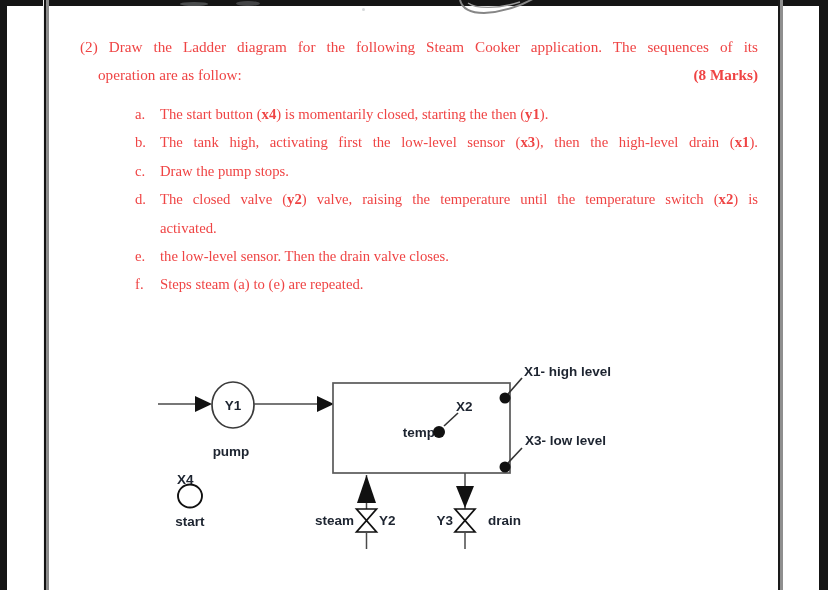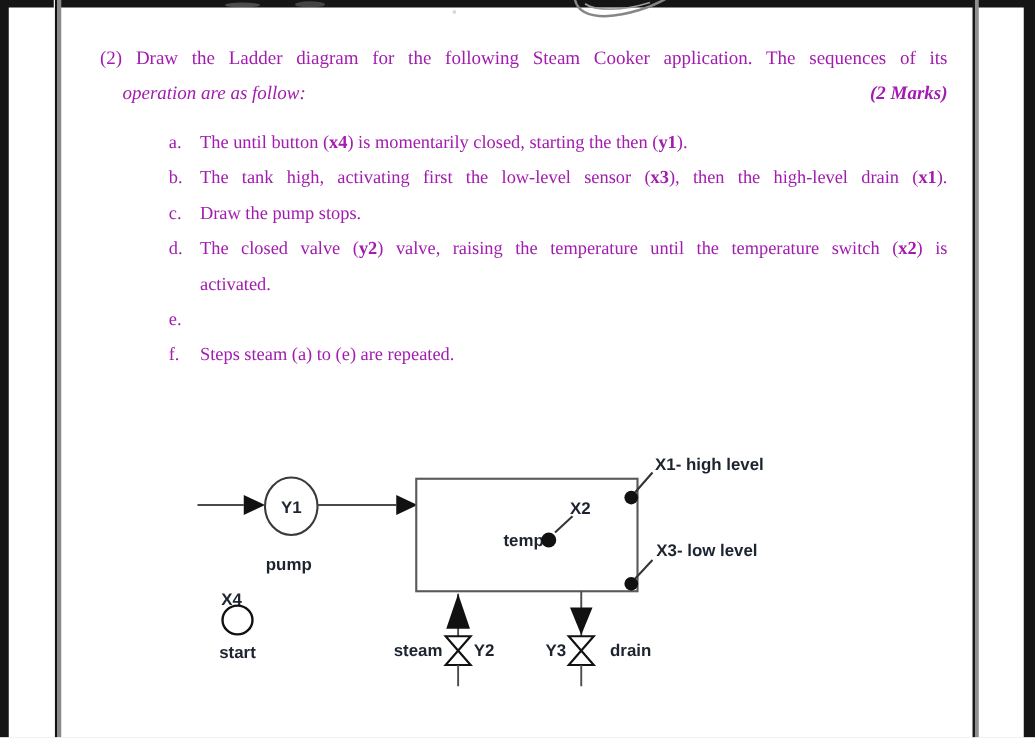--- a/index.html
+++ b/index.html
@@ -1,33 +1,33 @@
 <!DOCTYPE html>
 <html><head>
 <meta charset="utf-8">
 <style>
   html,body{margin:0;padding:0;background:#e9e9e9;}
   .stage{
     position:relative;width:828px;height:590px;background:#ffffff;
-    overflow:hidden;font-family:"Liberation Serif", serif;color:#a21caf;
+    overflow:hidden;font-family:"Liberation Serif", serif;color:#ef4444;
   }
   
   .bar-top{position:absolute;left:0;top:0;width:828px;height:6px;background:#151515;}
   .bar-left{position:absolute;left:0;top:0;width:7px;height:590px;background:#151515;}
   .bar-right{position:absolute;left:819px;top:0;width:9px;height:590px;background:#151515;}
   .rule-left{position:absolute;left:43px;top:0;width:6px;height:590px;
     background:linear-gradient(90deg,#f0f0f0 0 1px,#121212 1px 3px,#8a8a8a 3px 6px);}
   .rule-right{position:absolute;left:778px;top:0;width:5px;height:590px;
     background:linear-gradient(90deg,#1a1a1a 0 2px,#8f8f8f 2px 5px);}
   
   .smudge{position:absolute;background:#aeb4b8;border-radius:50%;}
   
   .heading{position:absolute;left:80px;top:33px;width:678px;font-size:15.2px;line-height:28px;}
   .h-line1{text-align:justify;text-align-last:justify;overflow:hidden;height:28px;}
-  .h-line2{display:flex;justify-content:space-between;padding-left:18px;height:28px;font-style:italic;}
+  .h-line2{display:flex;justify-content:space-between;padding-left:18px;height:28px;}
   .marks{font-weight:bold;}
   
   .seq-list{position:absolute;left:135px;top:100px;width:623px;font-size:14.7px;}
   .li{display:flex;line-height:28.4px;}
   .li-label{width:25px;flex:none;}
   .li-lines{flex:1;min-width:0;}
   .line{height:28.4px;line-height:28.4px;overflow:hidden;white-space:nowrap;}
   .line.just{text-align:justify;text-align-last:justify;white-space:normal;word-spacing:-0.5px;}
   .b{font-weight:bold;}
   
@@ -51,29 +51,29 @@
   <div class="smudge" style="left:362px;top:8px;width:3px;height:3px;opacity:.5;"></div>
   <svg class="scribble" viewBox="0 0 110 18">
     <path d="M 20,0 C 22,8 30,13 44,13 C 62,12 82,6 96,-3" fill="none" stroke="#868686" stroke-width="2"></path>
     <path d="M 28,3 C 36,9 58,9 80,2" fill="none" stroke="#9a9a9a" stroke-width="1.4"></path>
   </svg>
 
   <div class="heading">
     <div class="h-line1">(2) Draw the Ladder diagram for the following Steam Cooker application. The sequences of its</div>
     <div class="h-line2">
       <span>operation are as follow:</span>
-      <span class="marks">(2 Marks)</span>
+      <span class="marks">(8 Marks)</span>
     </div>
   </div>
 
   <div class="seq-list">
       <div class="li">
         <span class="li-label">a.</span>
         <div class="li-lines">
-          <div class="line"><span>The until button (</span><span class="b">x4</span><span>) is momentarily closed, starting the then (</span><span class="b">y1</span><span>).</span></div>
+          <div class="line"><span>The start button (</span><span class="b">x4</span><span>) is momentarily closed, starting the then (</span><span class="b">y1</span><span>).</span></div>
         </div>
       </div>
       <div class="li">
         <span class="li-label">b.</span>
         <div class="li-lines">
           <div class="line just"><span>The tank high, activating first the low-level sensor (</span><span class="b">x3</span><span>), then the high-level drain (</span><span class="b">x1</span><span>).</span></div>
         </div>
       </div>
       <div class="li">
         <span class="li-label">c.</span>
@@ -84,20 +84,21 @@
       <div class="li">
         <span class="li-label">d.</span>
         <div class="li-lines">
           <div class="line just"><span>The closed valve (</span><span class="b">y2</span><span>) valve, raising the temperature until the temperature switch (</span><span class="b">x2</span><span>) is</span></div>
           <div class="line"><span>activated.</span></div>
         </div>
       </div>
       <div class="li">
         <span class="li-label">e.</span>
         <div class="li-lines">
+          <div class="line"><span>the low-level sensor. Then the drain valve closes.</span></div>
         </div>
       </div>
       <div class="li">
         <span class="li-label">f.</span>
         <div class="li-lines">
           <div class="line"><span>Steps steam (a) to (e) are repeated.</span></div>
         </div>
       </div>
     </div>
 

